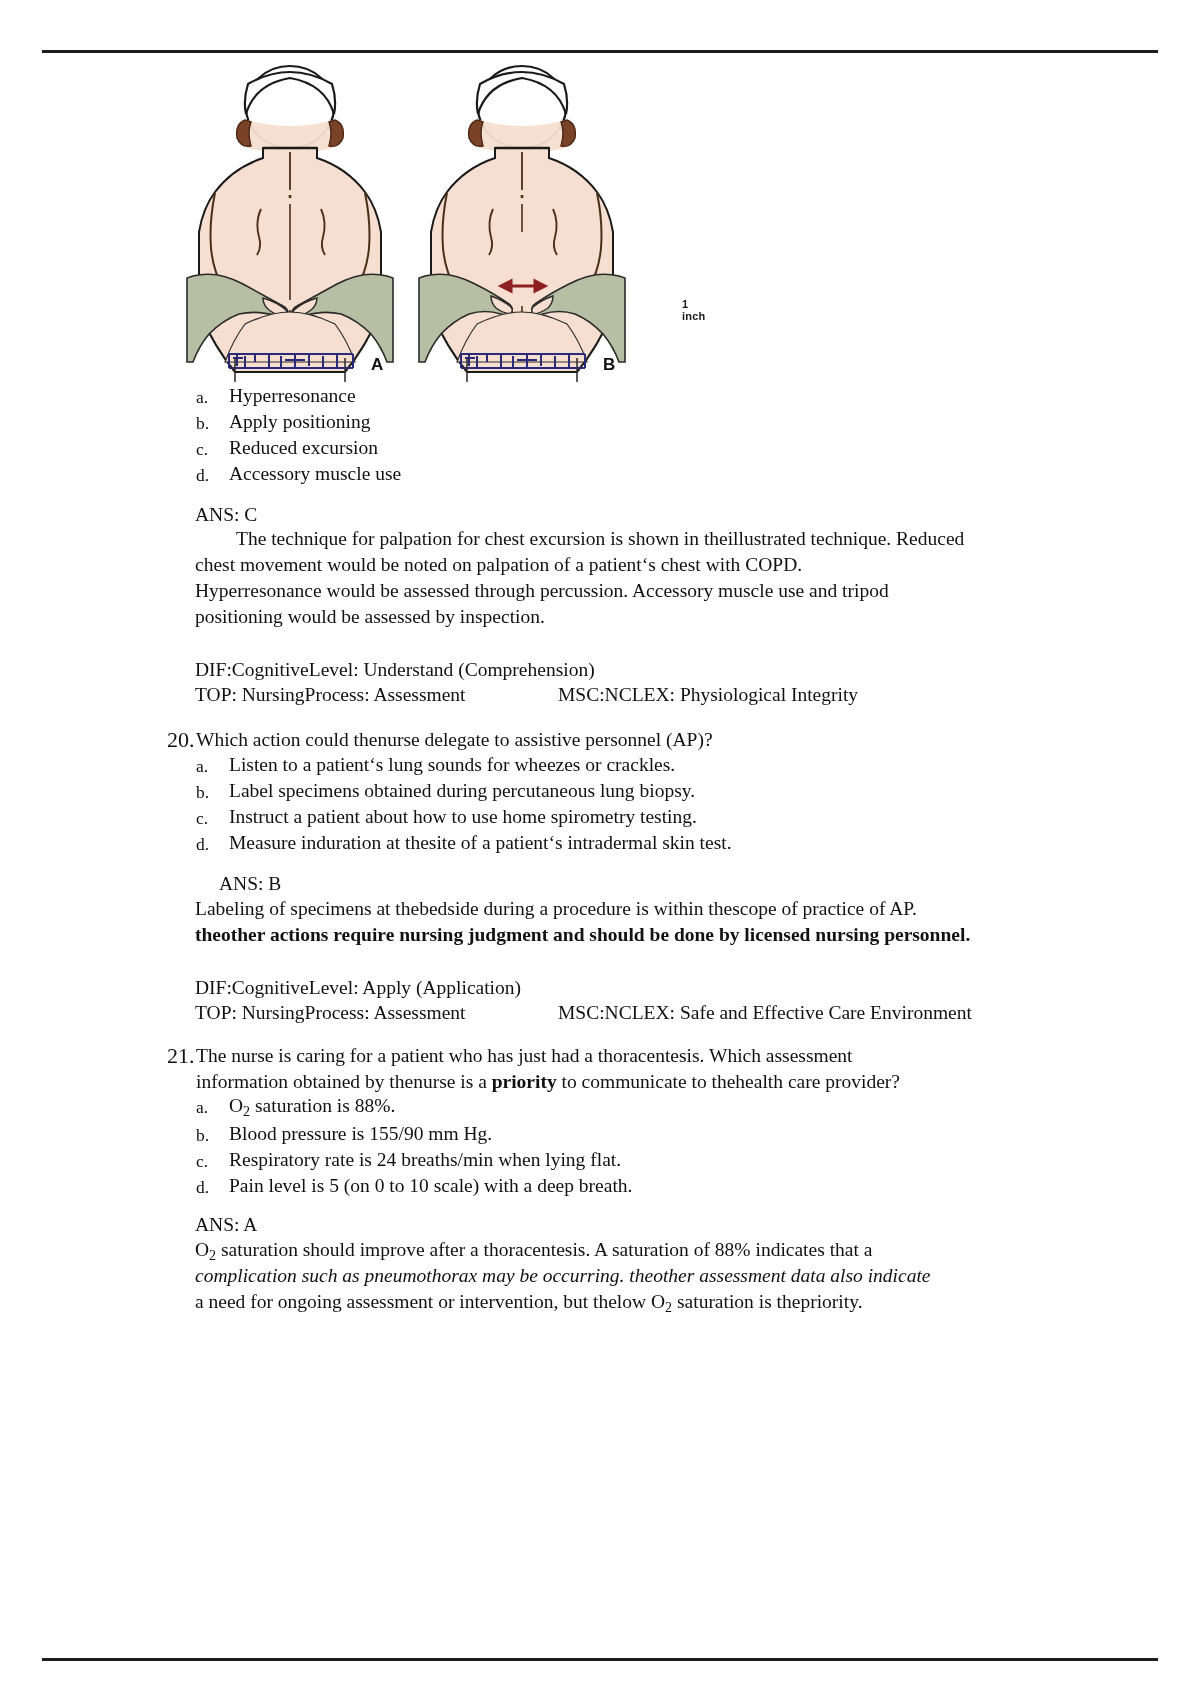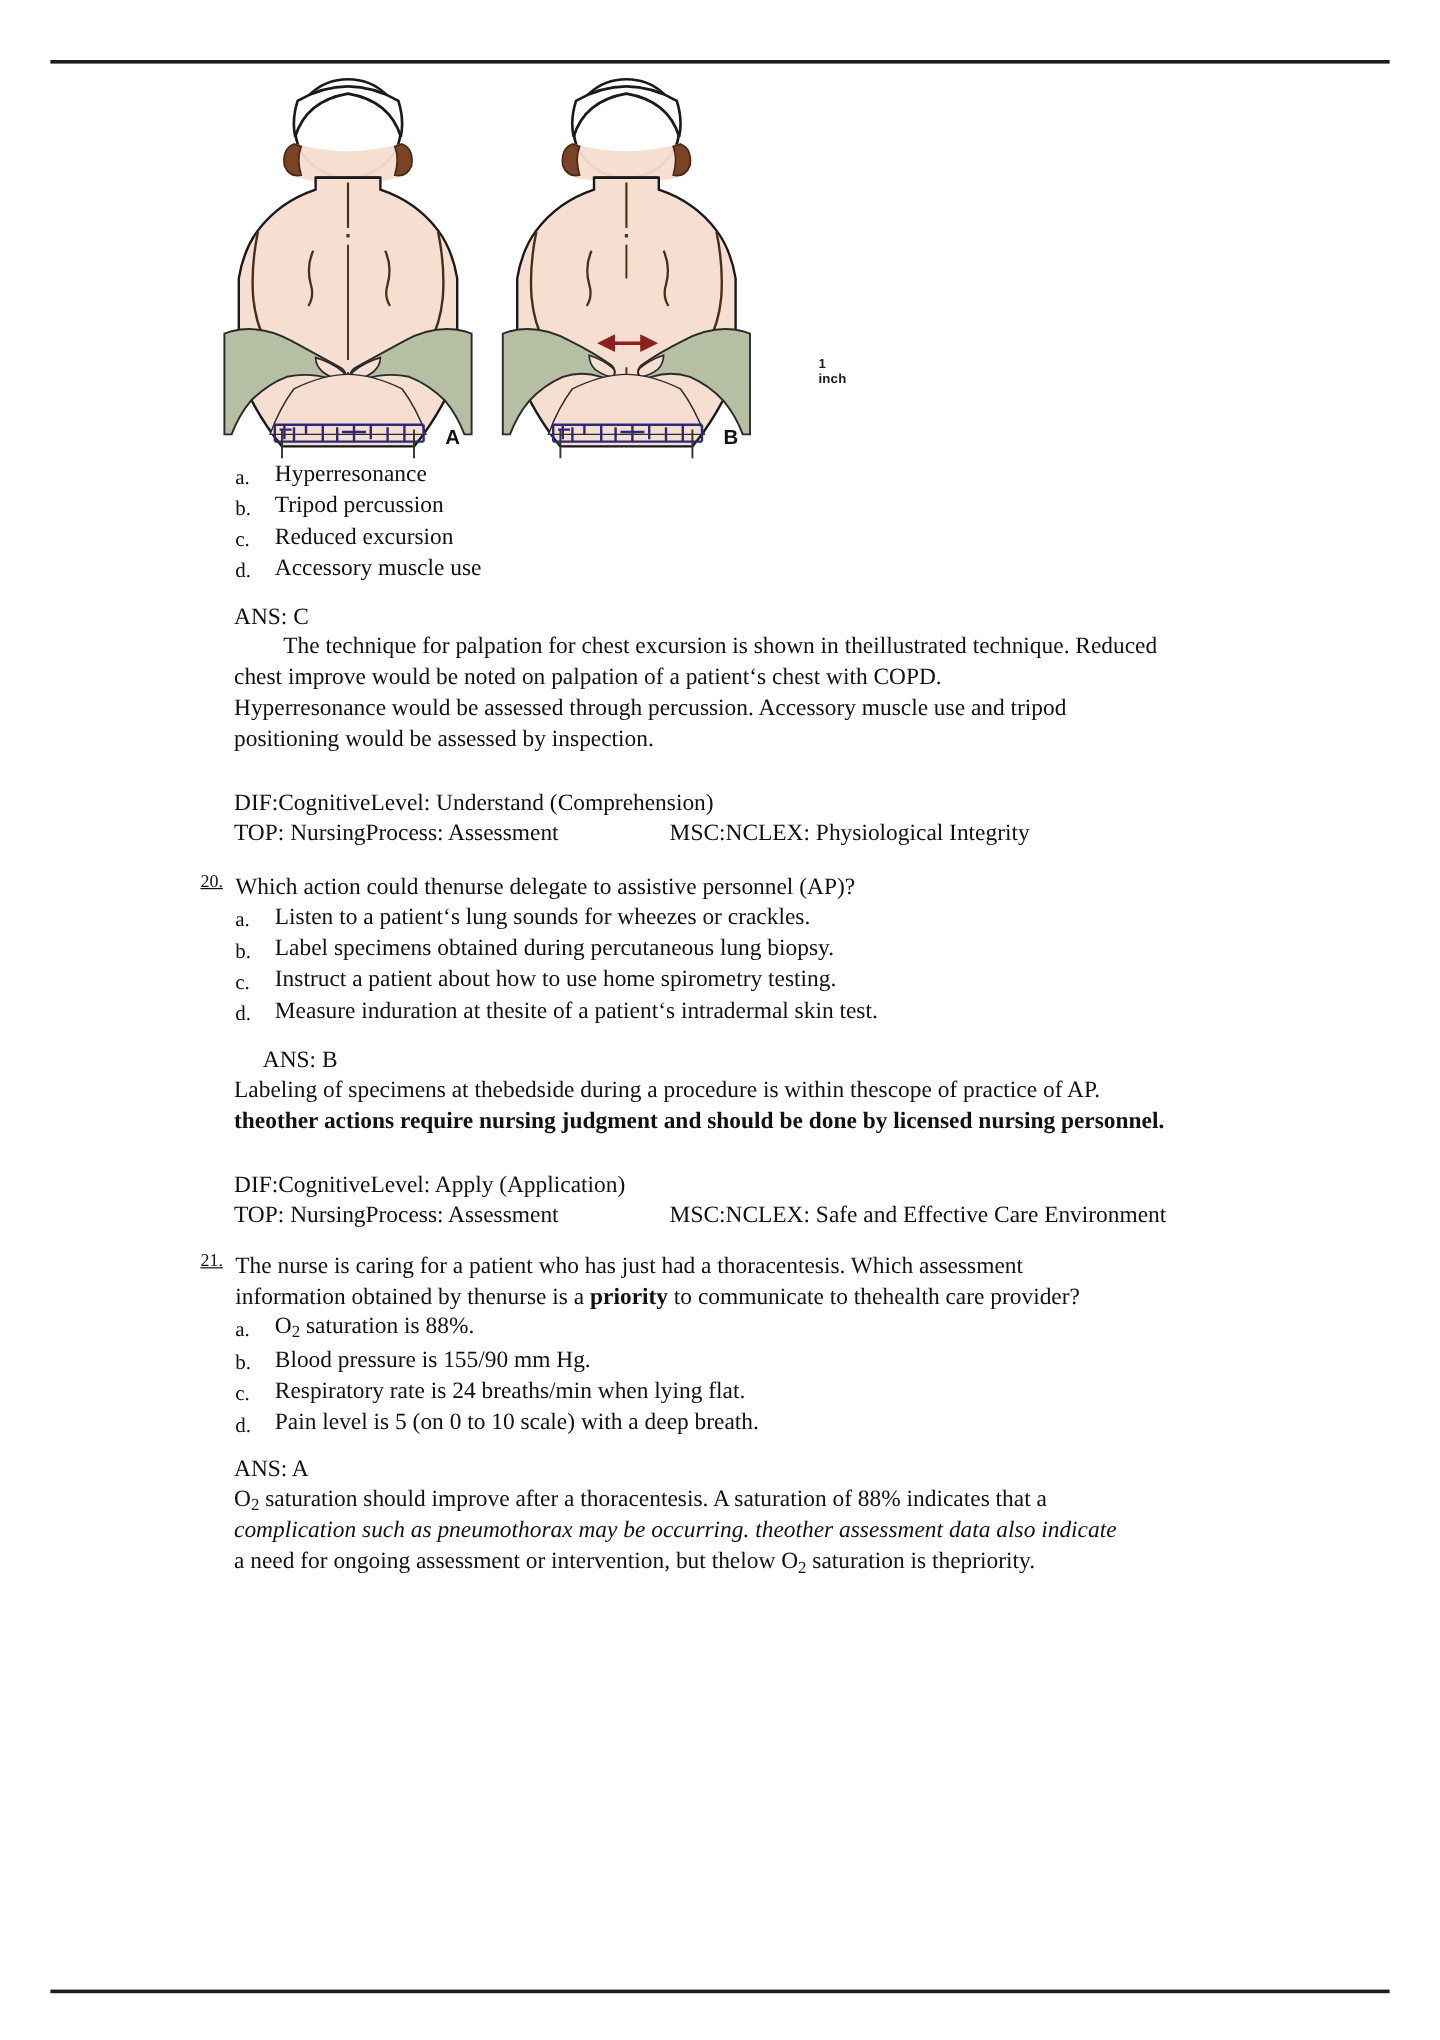--- a/index.html
+++ b/index.html
@@ -111,23 +111,22 @@
   }
   .opt-text {
     position: absolute;
     font-size: 19.5px;
     color: #111;
     white-space: nowrap;
   }
 
   .qnum {
     position: absolute;
-    font-size: 15px;
-    color: #111;
-    text-decoration: underline;
+    font-size: 22px;
+    color: #111;
   }
 
   .bold { font-weight: bold; }
   sub { font-size: 0.72em; vertical-align: -0.25em; }
 </style>
 </head>
 <body>
 
 <div class="page">
 
@@ -256,32 +255,32 @@
       <div class="inch-label">1 inch</div>
     </div>
 
     <div class="text-body">
 
       <div class="qblock">
         <div class="opt-letter" style="left:196px; top:325px;">a.</div>
         <div class="opt-text" style="left:229px; top:323px;">Hyperresonance</div>
 
         <div class="opt-letter" style="left:196px; top:351px;">b.</div>
-        <div class="opt-text" style="left:229px; top:349px;">Tripod percussion</div>
+        <div class="opt-text" style="left:229px; top:349px;">Apply positioning</div>
 
         <div class="opt-letter" style="left:196px; top:377px;">c.</div>
         <div class="opt-text" style="left:229px; top:375px;">Reduced excursion</div>
 
         <div class="opt-letter" style="left:196px; top:403px;">d.</div>
         <div class="opt-text" style="left:229px; top:401px;">Accessory muscle use</div>
 
         <div class="line" style="left:195px; top:440px;">ANS: C</div>
 
         <div class="line" style="left:195px; top:464px;margin-left:41px;">The technique for palpation for chest excursion is shown in theillustrated technique. Reduced</div>
-        <div class="line" style="left:195px; top:490px;">chest improve would be noted on palpation of a patient‘s chest with COPD.</div>
+        <div class="line" style="left:195px; top:490px;">chest movement would be noted on palpation of a patient‘s chest with COPD.</div>
         <div class="line" style="left:195px; top:516px;">Hyperresonance would be assessed through percussion. Accessory muscle use and tripod</div>
         <div class="line" style="left:195px; top:542px;">positioning would be assessed by inspection.</div>
 
         <div class="line" style="left:195px; top:595px;">DIF:CognitiveLevel: Understand (Comprehension)</div>
         <div class="line" style="left:195px; top:620px;">TOP:  NursingProcess: Assessment</div>
         <div class="line" style="left:558px; top:620px;">MSC:NCLEX: Physiological Integrity</div>
       </div>
 
       <div class="qblock">
         <div class="qnum" style="left:167px; top:665px;">20.</div>

